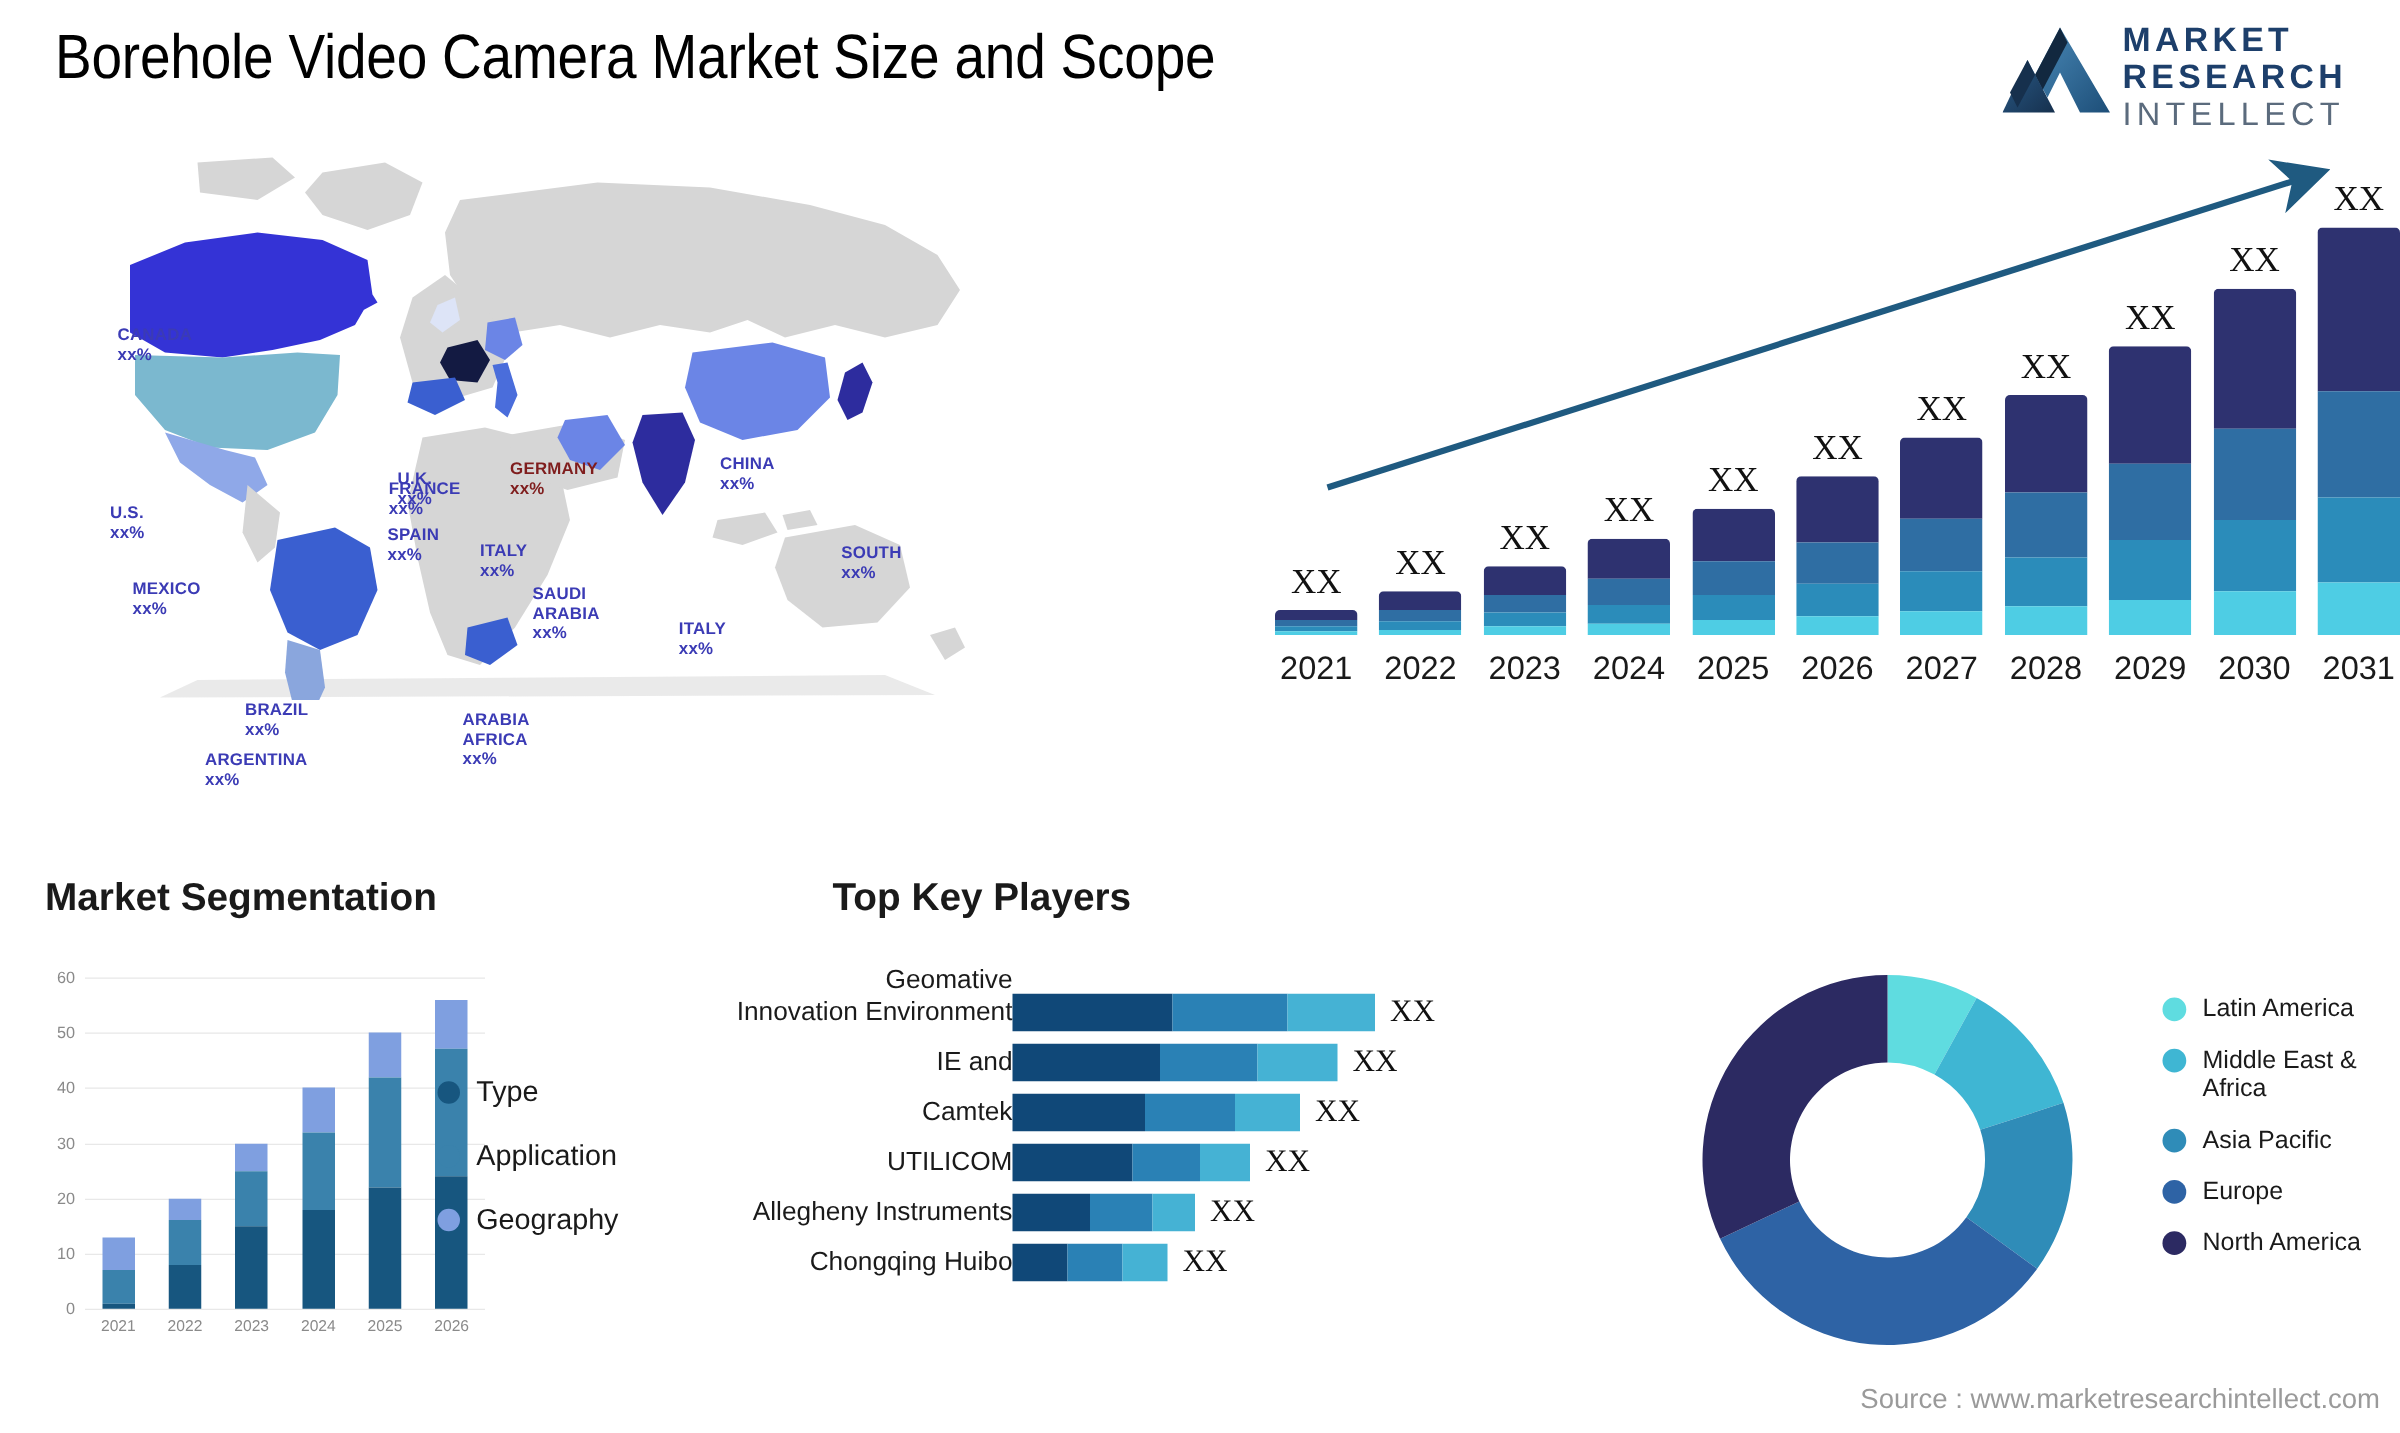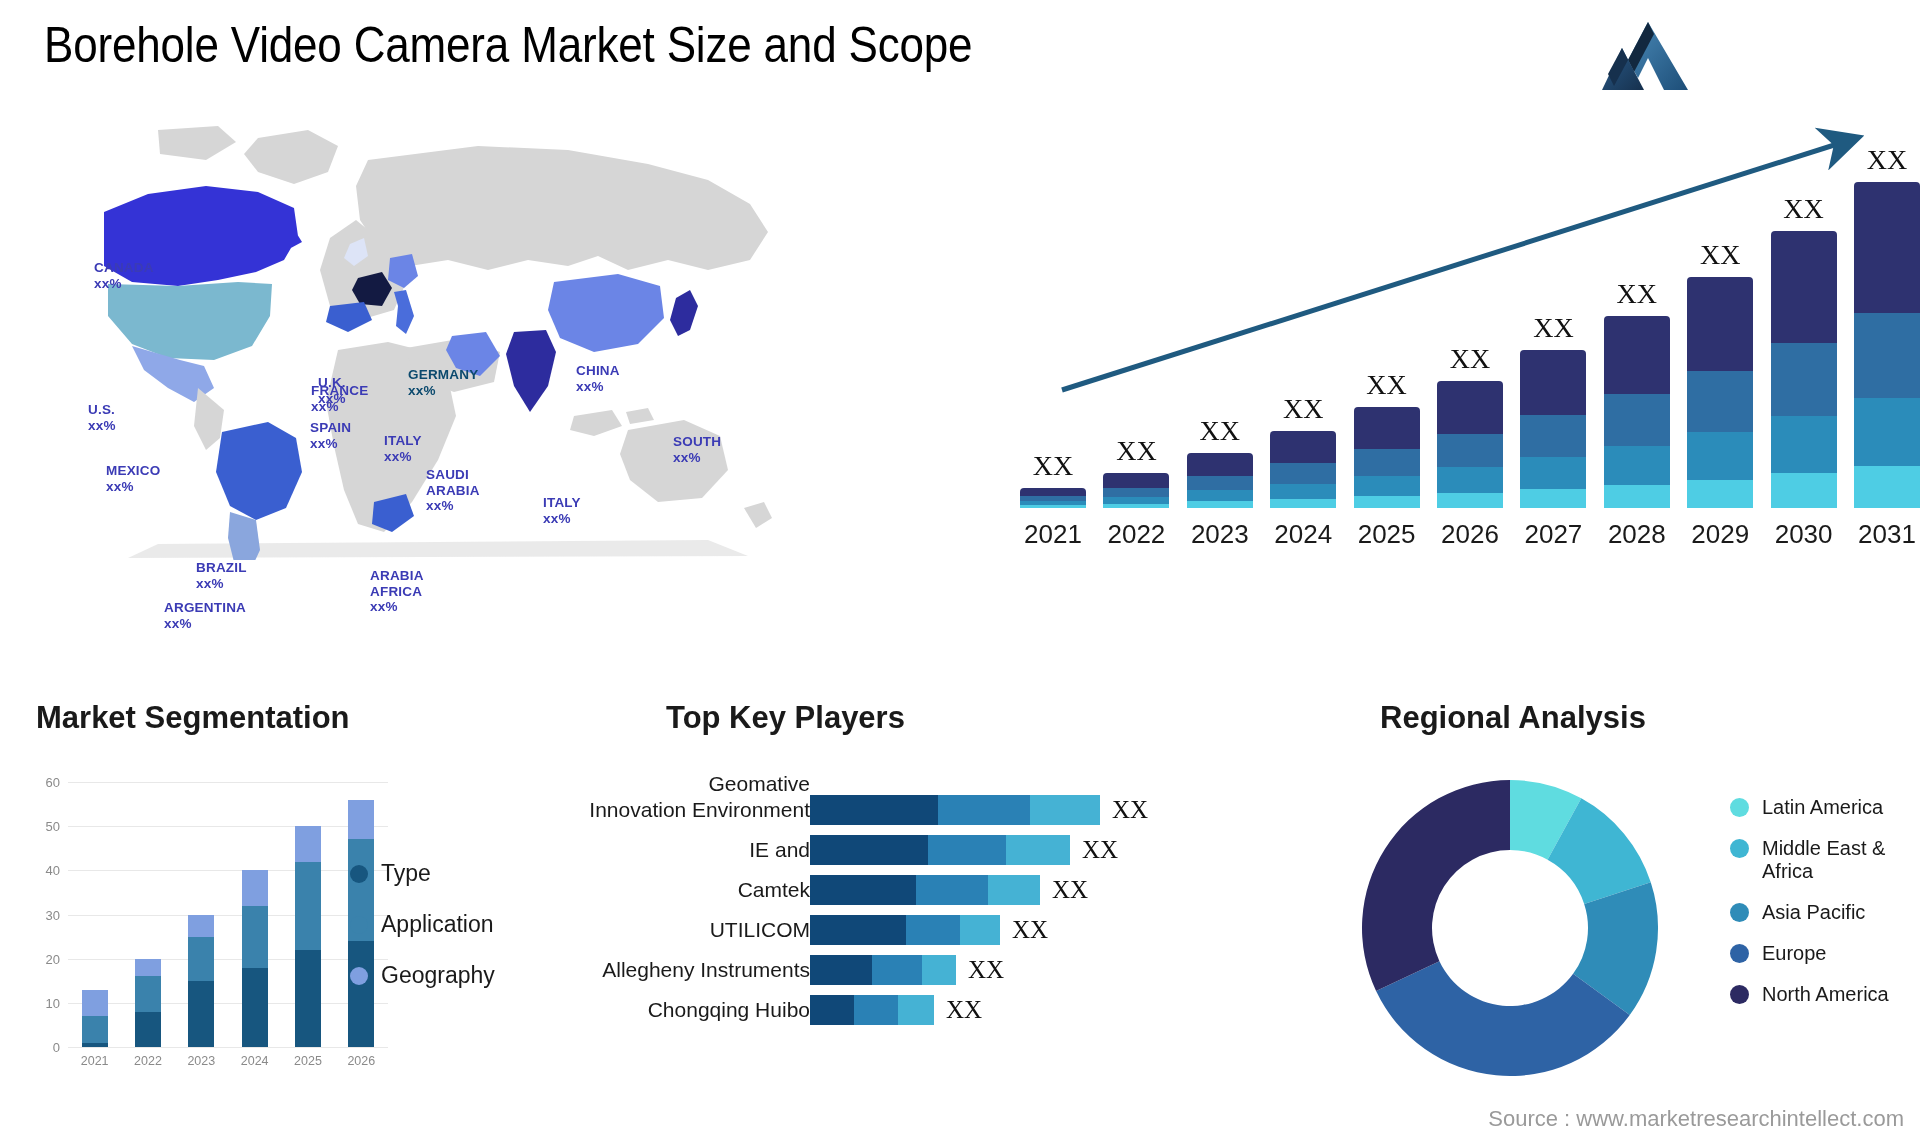--- a/index.html
+++ b/index.html
@@ -128,20 +128,25 @@
         <linearGradient id="lgB" x1="0" y1="0" x2="1" y2="1">
           <stop offset="0%" stop-color="#4a8ab8"></stop>
             <stop offset="100%" stop-color="#1d4e78"></stop>
         </linearGradient>
       </defs>
       <path d="M46 2 L86 70 L62 70 L46 38 L36 58 L26 40 Z" fill="url(#lgB)"></path>
       <path d="M46 2 L52 14 L32 52 L26 40 Z" fill="#12283f"></path>
       <path d="M20 28 L42 70 L0 70 Z" fill="url(#lgA)"></path>
       <path d="M20 28 L26 40 L12 66 L6 54 Z" fill="#16304d"></path>
     </svg>
+    <div id="logo-text">
+      <div class="logo-l1">MARKET</div>
+      <div class="logo-l2">RESEARCH</div>
+      <div class="logo-l3">INTELLECT</div>
+    </div>
   </div>
 </div>
 
 <div id="map-panel">
   <svg id="map-svg" width="800" height="440" viewBox="0 0 800 440">
     <g fill="#d6d6d6">
 
       <path d="M250 18 L300 10 L330 26 L320 52 L286 64 L250 52 L236 34 Z"></path>
       <path d="M150 10 L210 6 L228 22 L198 40 L152 34 Z"></path>
 
@@ -195,21 +200,21 @@
     <path d="M668 178 L682 170 L690 186 L682 210 L670 216 L662 200 Z" fill="#2d2c9e"></path>
   </svg>
 <div class="map-label" style="left: 86px; top: 140px; color: rgb(59, 59, 181);"><span>CANADA</span><span class="pct">xx%</span></div>
     <div class="map-label" style="left: 80px; top: 282px; color: rgb(59, 59, 181);"><span>U.S.</span><span class="pct">xx%</span></div>
     <div class="map-label" style="left: 98px; top: 343px; color: rgb(59, 59, 181);"><span>MEXICO</span><span class="pct">xx%</span></div>
     <div class="map-label" style="left: 188px; top: 440px; color: rgb(59, 59, 181);"><span>BRAZIL</span><span class="pct">xx%</span></div>
     <div class="map-label" style="left: 156px; top: 480px; color: rgb(59, 59, 181);"><span>ARGENTINA</span><span class="pct">xx%</span></div>
     <div class="map-label" style="left: 310px; top: 255px; color: rgb(59, 59, 181);"><span>U.K.</span><span class="pct">xx%</span></div>
     <div class="map-label" style="left: 303px; top: 263px; color: rgb(59, 59, 181);"><span>FRANCE</span><span class="pct">xx%</span></div>
     <div class="map-label" style="left: 302px; top: 300px; color: rgb(59, 59, 181);"><span>SPAIN</span><span class="pct">xx%</span></div>
-    <div class="map-label" style="left: 400px; top: 247px; color: #0c4a6e;"><span>GERMANY</span><span class="pct">xx%</span></div>
+    <div class="map-label" style="left: 400px; top: 247px; color: #7f1d1d;"><span>GERMANY</span><span class="pct">xx%</span></div>
     <div class="map-label" style="left: 376px; top: 313px; color: rgb(59, 59, 181);"><span>ITALY</span><span class="pct">xx%</span></div>
     <div class="map-label" style="left: 418px; top: 347px; color: rgb(59, 59, 181);"><span>SAUDI</span><br><span>ARABIA</span><span class="pct">xx%</span></div>
     <div class="map-label" style="left: 362px; top: 448px; color: rgb(59, 59, 181);"><span>ARABIA</span><br><span>AFRICA</span><span class="pct">xx%</span></div>
     <div class="map-label" style="left: 535px; top: 375px; color: rgb(59, 59, 181);"><span>ITALY</span><span class="pct">xx%</span></div>
     <div class="map-label" style="left: 568px; top: 243px; color: rgb(59, 59, 181);"><span>CHINA</span><span class="pct">xx%</span></div>
     <div class="map-label" style="left: 665px; top: 314px; color: rgb(59, 59, 181);"><span>SOUTH</span><span class="pct">xx%</span></div>
   </div>
 
 <div id="growth-panel">
   <svg id="arrow-svg" width="900" height="430" viewBox="0 0 900 430">
@@ -439,21 +444,20 @@
           <div class="pl-seg" style="background: rgb(16, 72, 120); width: 35.4839%;"></div>
           <div class="pl-seg" style="background: rgb(42, 129, 181); width: 35.4839%;"></div>
           <div class="pl-seg" style="background: rgb(69, 178, 212); width: 29.0323%;"></div>
         </div>
         <div class="pl-xx" style="left: 136px;">XX</div>
       </div>
     </div>
 </div>
 
 <div id="region-panel">
-  <div class="sec-title" style="left:80px; top:0;">Regional Analysis</div>
   <svg id="donut" width="300" height="300" viewBox="0 0 300 300">
       <path d="M150 2 A148 148 0 0 1 221.29954376705388 20.306611353508202 L187.5767865799338 81.64807895657864 A78 78 0 0 0 150 72 Z" fill="#5fdce0"></path>
       <path d="M221.29954376705388 20.306611353508202 A148 148 0 0 1 290.75636441168274 104.26548483250777 L224.18240827102198 125.89667443875409 A78 78 0 0 0 187.5767865799338 81.64807895657864 Z" fill="#3fb6d3"></path>
       <path d="M290.75636441168274 104.26548483250777 A148 148 0 0 1 269.7345151674922 236.99221733928601 L213.1033255612459 195.8472496788129 A78 78 0 0 0 224.18240827102198 125.89667443875409 Z" fill="#2f8cb8"></path>
       <path d="M269.7345151674922 236.99221733928601 A148 148 0 0 1 16.0855962350291 213.01533515163072 L79.42348990765048 183.21078474207565 A78 78 0 0 0 213.1033255612459 195.8472496788129 Z" fill="#2e63a5"></path>
       <path d="M16.0855962350291 213.01533515163072 A148 148 0 0 1 149.99999999999997 2 L149.99999999999997 72 A78 78 0 0 0 79.42348990765048 183.21078474207565 Z" fill="#2c2a62"></path>
     </svg>
   <div id="region-legend">
       <div class="rg-row">
         <span class="rg-dot" style="background:#5fdce0"></span>

